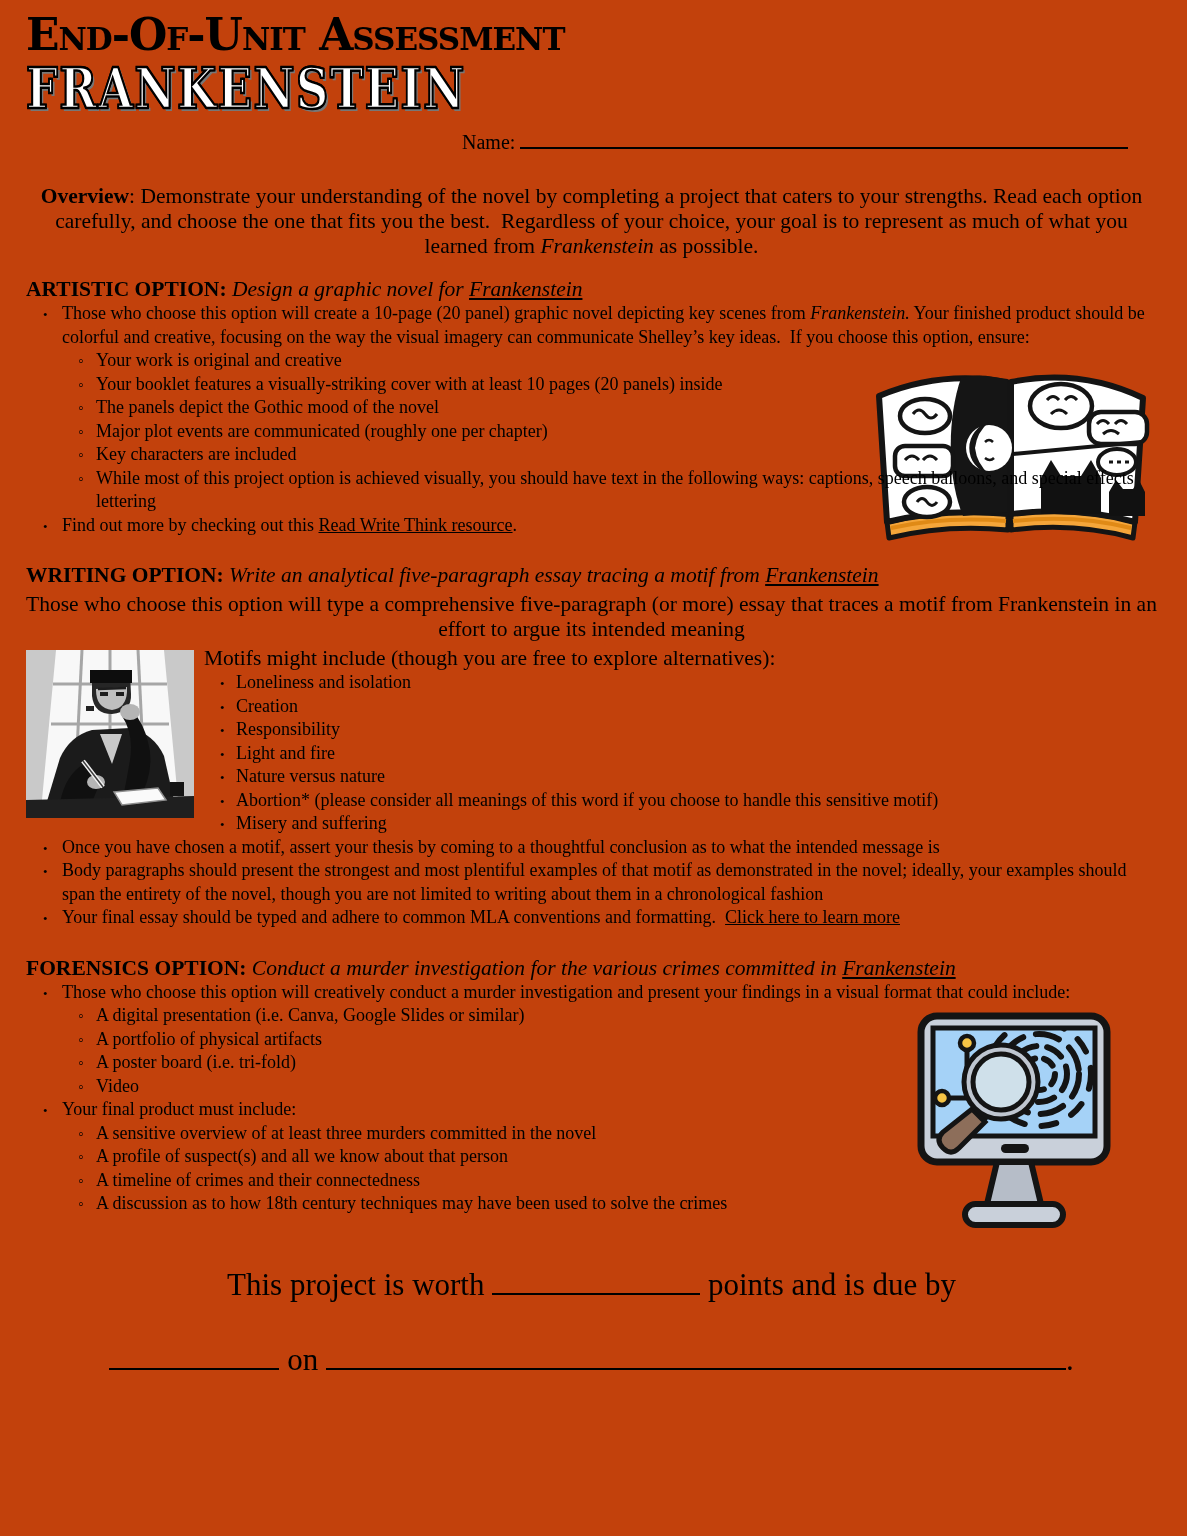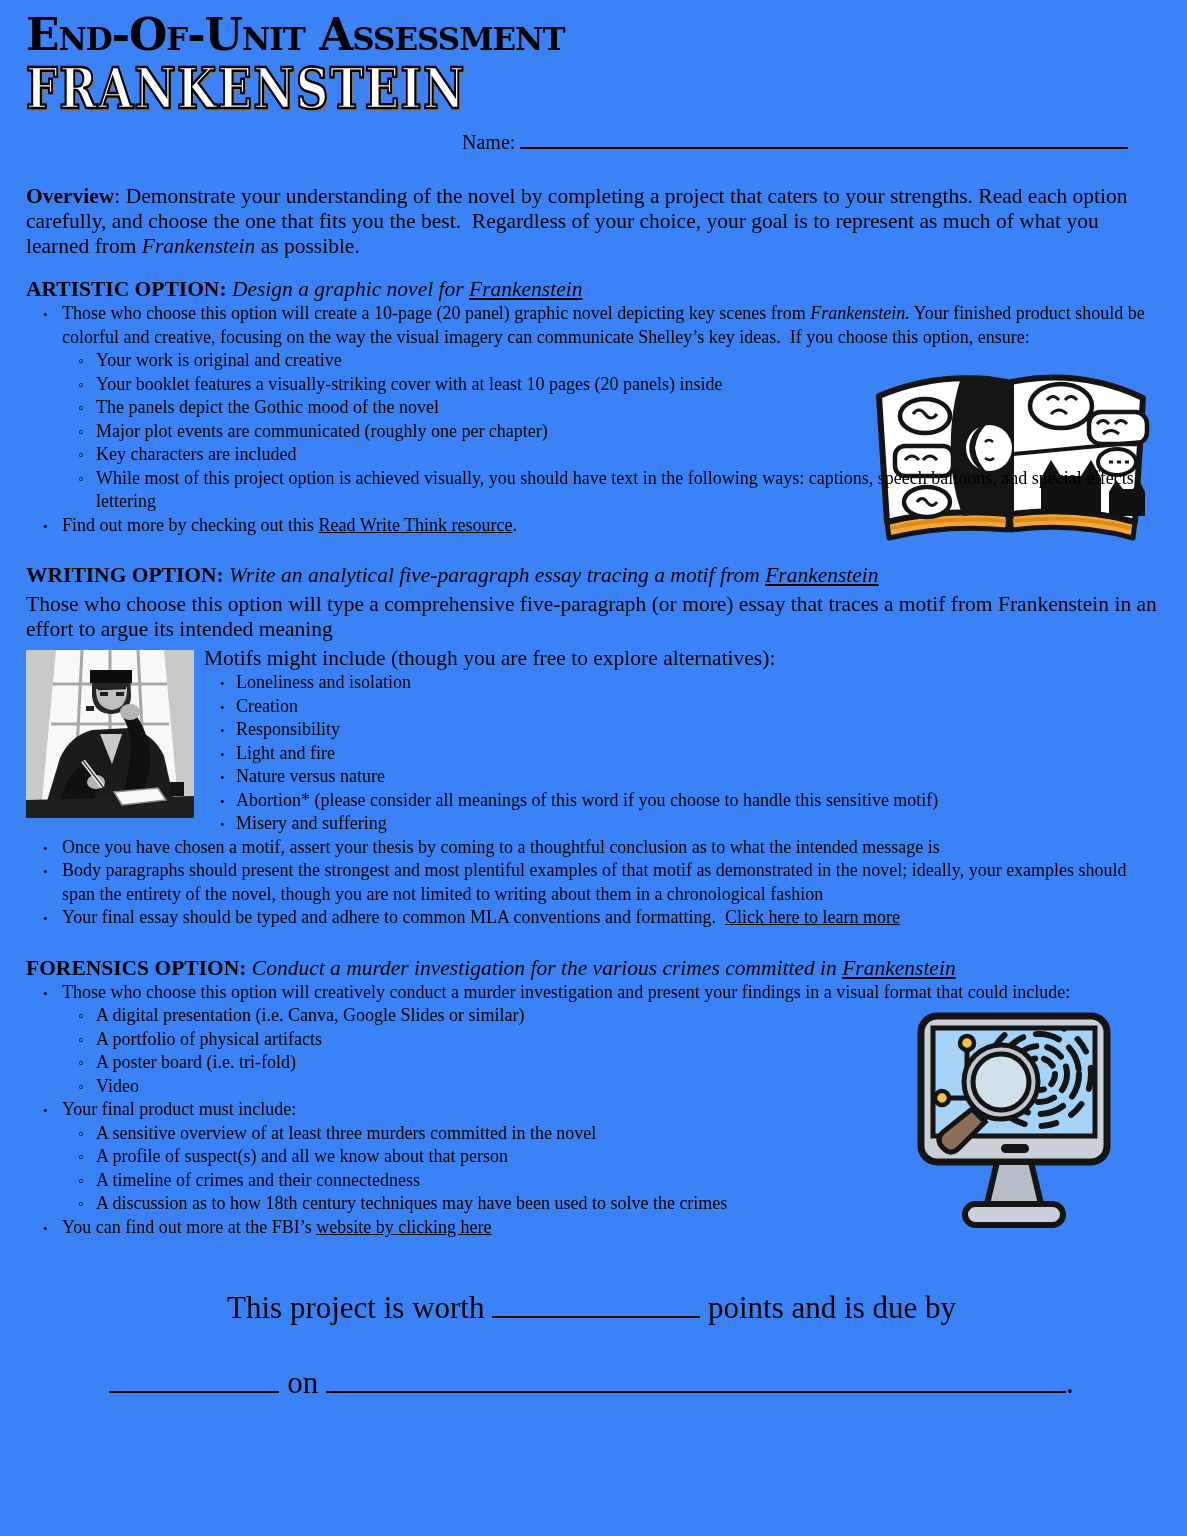--- a/index.html
+++ b/index.html
@@ -1,32 +1,32 @@
 <!DOCTYPE html>
 <html><head>
 <meta charset="utf-8">
 <style>
   html,body{margin:0;padding:0;background:#fff;}
-  .page{width:1187px;height:1536px;position:relative;background:#3b82f6;color:#000;
+  .page{width:1187px;height:1536px;position:relative;background:#c2410c;color:#000;
         font-family:"Liberation Serif",serif;box-sizing:border-box;
         padding:12px 30px 0 26px;overflow:hidden;}
   .bt{white-space:pre-wrap;}
   
   .doc-title{font-family:"DejaVu Serif",serif;font-variant:small-caps;font-weight:700;
              font-size:44px;line-height:1.05;margin:0;letter-spacing:-1px;}
   .doc-subtitle{font-family:"DejaVu Serif",serif;font-weight:700;font-size:56px;line-height:1.0;
                 margin:2px 0 0 0;color:#fff;letter-spacing:2px;
                 -webkit-text-stroke:2.3px #000;
                 text-shadow:1px 1px 0 #000,-1px -1px 0 #000,1px -1px 0 #000,-1px 1px 0 #000,3px 3px 0 #777;
                 transform:scaleX(.8);transform-origin:left top;}
   .name-row{margin:8px 0 0 436px;font-size:20px;line-height:36px;}
   .blank{display:inline-block;border-bottom:2.4px solid #000;height:1em;vertical-align:baseline;}
   .name-blank{width:608px;}
   
-  .para{font-size:21.5px;line-height:25px;margin:24px 0 0 0;}
+  .para{font-size:21.5px;line-height:25px;margin:24px 0 0 0;text-align:center;}
   .sec{position:relative;}
   .sec-art{margin-top:18px;}
   .sec-writing{margin-top:26px;}
   .sec-forensics{margin-top:26px;}
   .sec-head{font-size:21.5px;line-height:25px;font-weight:bold;margin:0;}
   .sec-head .it{font-weight:normal;font-style:italic;}
   .doc-link{color:#000;text-decoration:underline;cursor:pointer;}
   .it-link{font-weight:normal;font-style:italic;}
   ul{list-style:none;margin:0;padding:0;font-size:18px;line-height:23.5px;}
   .l1>li{position:relative;padding-left:22px;margin-left:14px;}
@@ -209,23 +209,20 @@
     </ul>
     <ul class="l1">
       <li><span class="bt">Your final product must include:</span></li>
     </ul>
     <ul class="l2">
       <li><span class="bt">A sensitive overview of at least three murders committed in the novel</span></li>
       <li><span class="bt">A profile of suspect(s) and all we know about that person</span></li>
       <li><span class="bt">A timeline of crimes and their connectedness</span></li>
       <li><span class="bt">A discussion as to how 18th century techniques may have been used to solve the crimes</span></li>
     </ul>
-    <ul class="l1">
-      <li><span class="bt">You can find out more at the FBI’s </span><a class="doc-link">website by clicking here</a></li>
-    </ul>
   </div>
 
   <div class="footer">
     <div><span class="bt">This project is worth </span><span class="blank blank-points"></span><span class="bt"> points and is due by</span></div>
     <div class="f2"><span class="blank blank-when"></span><span class="bt"> on </span><span class="blank blank-date"></span><span class="bt">.</span></div>
   </div>
 
 </div>
 
 </body></html>

